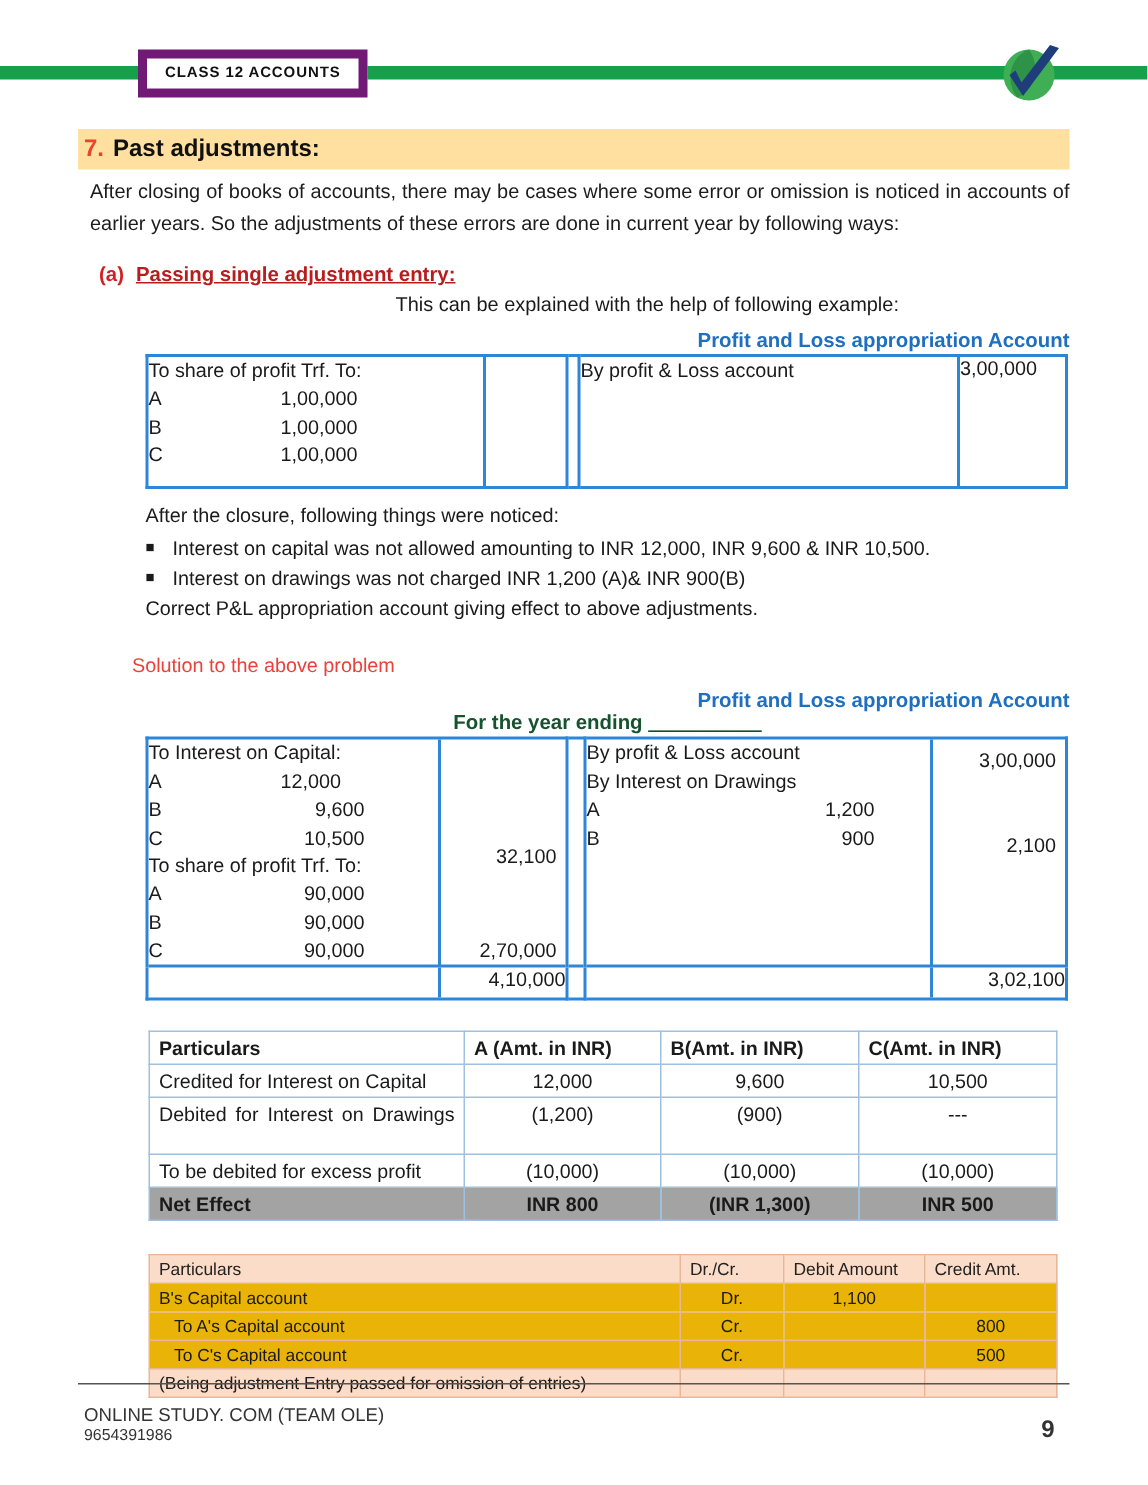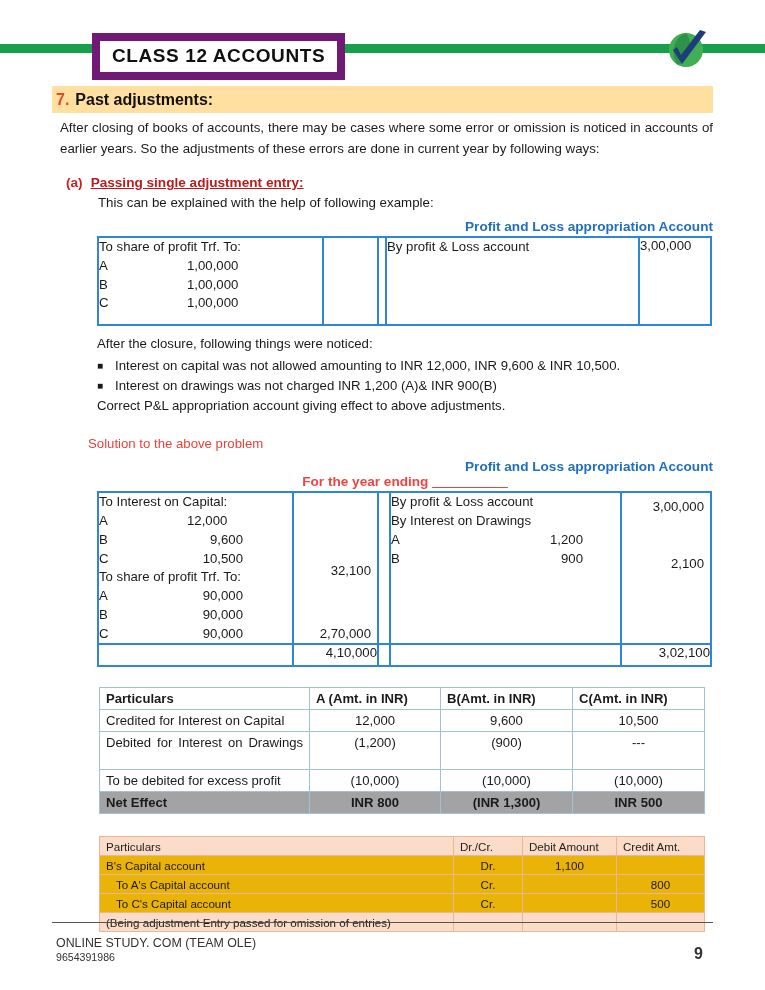--- a/index.html
+++ b/index.html
@@ -14,23 +14,23 @@
   }
 
   
   .header { position:relative; height:72px; }
   .header-rule {
     position:absolute; left:0; right:0; top:44px;
     height:9px; background:#17a04a;
   }
   .header-badge {
     position:absolute; left:92px; top:33px;
-    border:8px solid #701a75; background:#ffffff;
+    border:6px solid #701a75; background:#ffffff;
     padding:4px 12px 5px 12px;
-    font-size:19px; font-weight:bold; letter-spacing:.6px;
+    font-size:10px; font-weight:bold; letter-spacing:.6px;
     color:#111; z-index:3; white-space:nowrap;
   }
   .logo { position:absolute; left:660px; top:28px; width:54px; height:44px; z-index:4; }
 
   
   .section-title-wrap {
     margin:14px 52px 0 52px;
     background:#ffe0a0;
     height:27px;
     display:flex; align-items:center;
@@ -42,25 +42,25 @@
     margin:5px 52px 0 60px;
     font-size:13.3px; line-height:1.55; text-align:justify; color:#1c1c1c;
   }
 
   .sub-head { margin:16px 0 0 66px; font-size:13.6px; display:flex; }
   .sub-head .lbl { color:#d21f1f; font-weight:bold; }
   .sub-head .txt {
     color:#b91c1c; font-weight:bold; text-decoration:underline;
     margin-left:8px;
   }
-  .indent-line { margin:5px 0 0 98px; font-size:13.3px; }
+  .indent-line { margin:5px 0 0 98px; font-size:13.3px;text-align:center; }
 
   
   .ledger-title { text-align:right; color:#1f6fc0; font-weight:bold; font-size:13.6px; }
-  .ledger-sub   { text-align:center; color:#ef4444; font-weight:bold; font-size:13.6px; }
+  .ledger-sub   { text-align:center; color:#14532d; font-weight:bold; font-size:13.6px; }
   .ledger-sub u { text-decoration:underline; }
 
   table.ledger {
     border-collapse:collapse; font-size:13.2px;
     table-layout:fixed;
   }
   table.ledger td { vertical-align:top; padding:0;border-radius:26px; }
   .bt { border-top:2.5px solid #2e86d8; }
   .bb { border-bottom:2.5px solid #2e86d8; }
   .bl { border-left:2.5px solid #2e86d8; }

